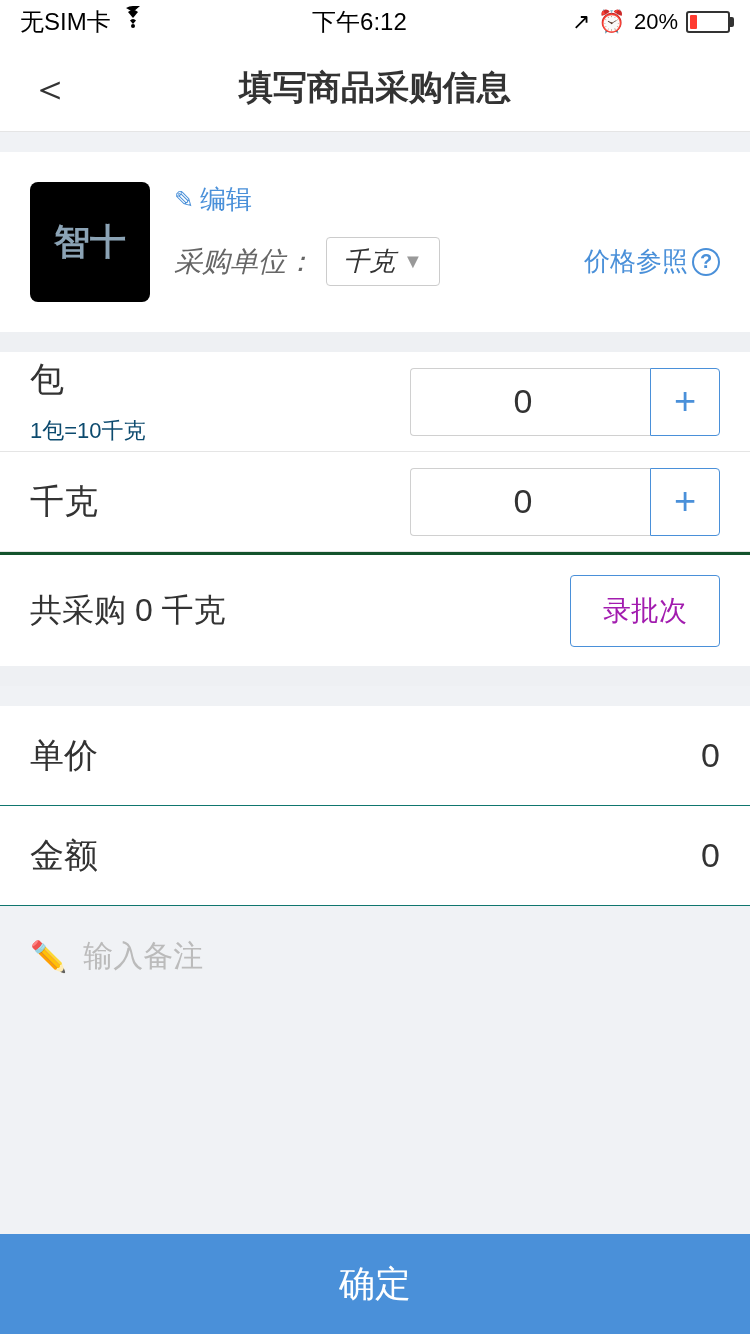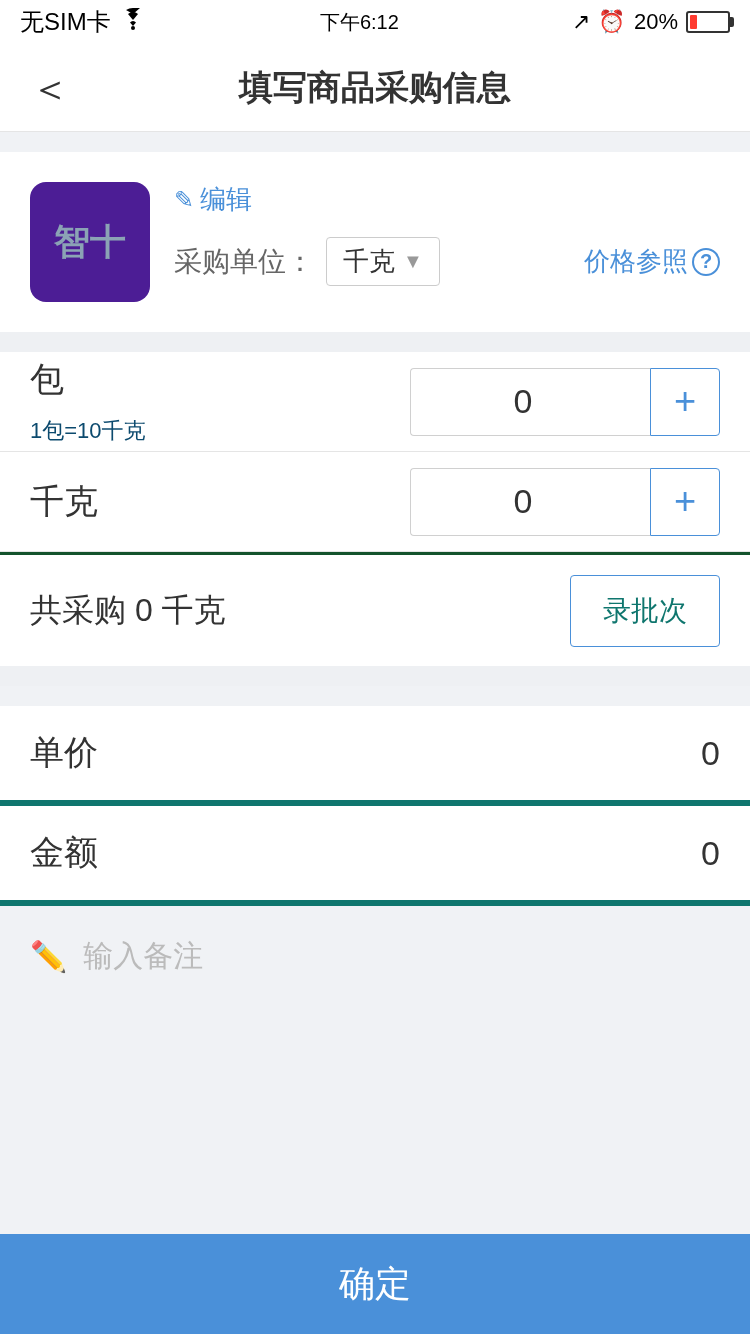--- a/index.html
+++ b/index.html
@@ -19,26 +19,25 @@
       background: #fff;
       display: flex;
       align-items: center;
       justify-content: space-between;
       padding: 0 20px;
       font-size: 24px;
       color: #000;
     }
     .status-left {
       display: flex;
-      align-items: center;
       gap: 8px;
       font-size: 24px;
     }
     .status-center {
-      font-size: 20px;
+      font-size: 24px;
       font-weight: 500;
     }
     .status-right {
       display: flex;
       align-items: center;
       gap: 8px;
       font-size: 22px;
     }
     .battery-icon {
       width: 44px;
@@ -98,22 +97,22 @@
       background: #fff;
       margin-top: 20px;
       padding: 30px;
       display: flex;
       align-items: flex-start;
       gap: 24px;
     }
     .product-image {
       width: 120px;
       height: 120px;
-      background: #4c1d95;
-      border-radius: 16px;
+      background: #000000;
+      border-radius: 8px;
       display: flex;
       align-items: center;
       justify-content: center;
       flex-shrink: 0;
     }
     .product-logo {
       font-size: 36px;
       color: #8ba3b5;
       font-weight: bold;
     }
@@ -146,20 +145,21 @@
       display: flex;
       align-items: center;
       justify-content: space-between;
     }
     .unit-label {
       font-size: 28px;
       color: #666;
       display: flex;
       align-items: center;
       gap: 12px;
+      font-style: italic;
     }
     .unit-select {
       display: flex;
       align-items: center;
       border: 1px solid #ccc;
       border-radius: 4px;
       padding: 6px 16px;
       font-size: 26px;
       color: #333;
       gap: 8px;
@@ -270,39 +270,39 @@
     .total-amount {
       font-weight: 600;
       color: #333;
     }
     .record-batch-btn {
       height: 72px;
       padding: 16px 32px;
       border: 1px solid #4a90d9;
       border-radius: 4px;
       background: #fff;
-      color: #0f766e;
+      color: #a21caf;
       font-size: 28px;
       cursor: pointer;
       display: flex;
       align-items: center;
     }
 
     
     .price-section {
       background: #fff;
       margin-top: 20px;
     }
     .price-row {
       display: flex;
       align-items: center;
       justify-content: space-between;
       padding: 0 30px;
       height: 100px;
-      border-bottom: 6px solid #0f766e;
+      border-bottom: 1px solid #0f766e;
     }
     .price-row-label {
       font-size: 34px;
       color: #333;
     }
     .price-row-value {
       font-size: 34px;
       color: #333;
     }
 

